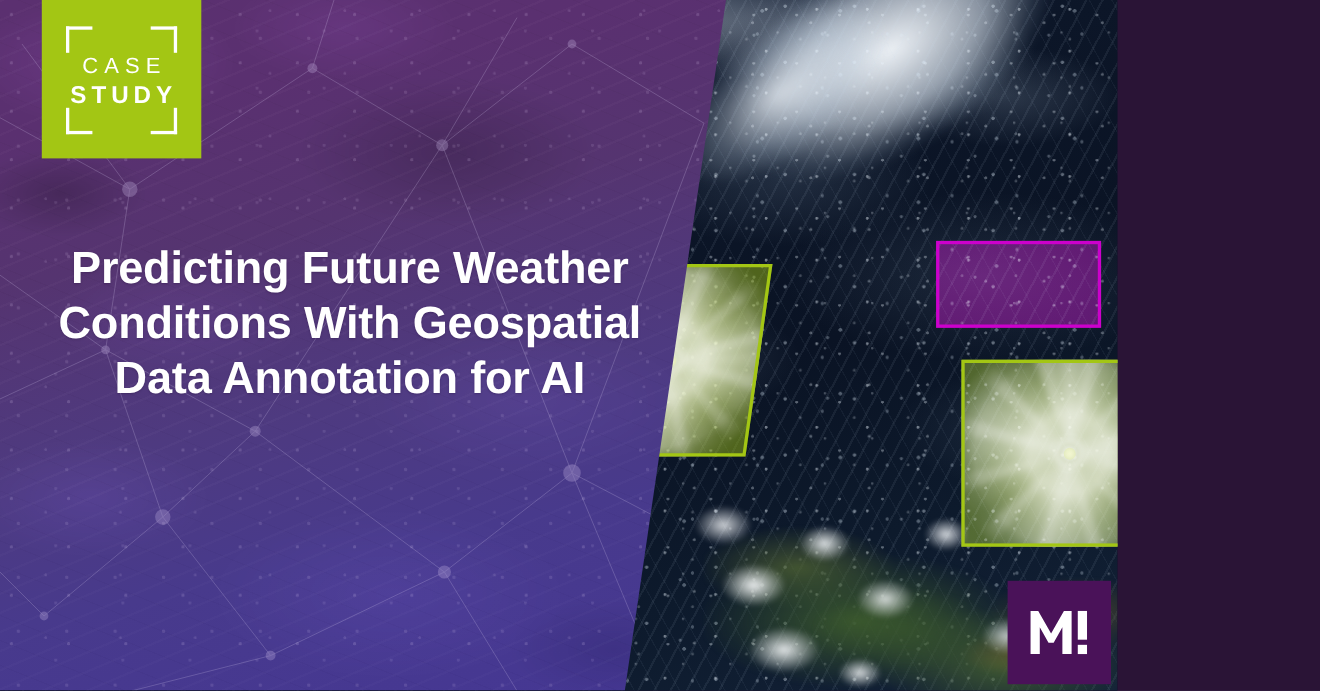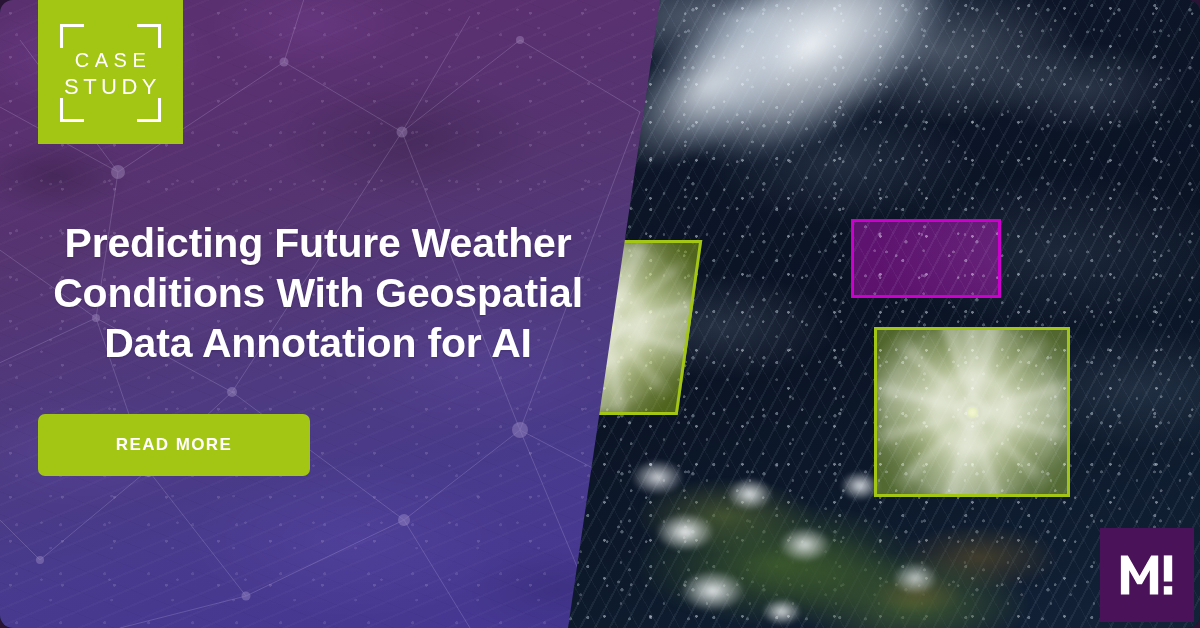--- a/index.html
+++ b/index.html
@@ -6,23 +6,22 @@
   * { margin:0; padding:0; box-sizing:border-box; }
   html, body {
     width:1200px; height:628px;
     overflow:hidden;
     background:#2a1436;
     font-family:"Liberation Sans", sans-serif;
   }
 
   .banner {
     position:relative;
-    width:1200px; height:628px;
-    overflow:hidden;
-    border-radius:13px;
+    width:1016px; height:628px;
+    overflow:hidden;
   }
 
   
   .sat-layer {
     position:absolute; inset:0;
     background:#0a1326;
     overflow:hidden;
   }
   .sat-ocean {
     position:absolute; inset:0;
@@ -220,21 +219,21 @@
   .bc-tl { left:22px;  top:32px;   border-left:3px solid #fff; border-top:3px solid #fff; }
   .bc-tr { right:22px; top:32px;   border-right:3px solid #fff; border-top:3px solid #fff; }
   .bc-bl { left:22px;  bottom:22px;border-left:3px solid #fff; border-bottom:3px solid #fff; }
   .bc-br { right:22px; bottom:22px;border-right:3px solid #fff; border-bottom:3px solid #fff; }
   .badge-line1 {
     color:#fff; font-size:20px; font-weight:400;
     letter-spacing:5.5px; line-height:1.25;
     margin-top:12px; text-indent:5px;
   }
   .badge-line2 {
-    color:#fff; font-size:22px; font-weight:400;
+    color:#fff; font-size:22px; font-weight:700;
     letter-spacing:4.5px; line-height:1.25;
     text-indent:4px;
   }
 
   
   .headline {
     position:absolute; left:38px; top:218px;
     width:560px;
     color:#ffffff;
     font-size:41px;
@@ -349,21 +348,20 @@
     <span class="badge-corner bc-tl"></span>
     <span class="badge-corner bc-tr"></span>
     <span class="badge-corner bc-bl"></span>
     <span class="badge-corner bc-br"></span>
     <div class="badge-line1">CASE</div>
     <div class="badge-line2">STUDY</div>
   </div>
 
   <h1 class="headline" style="color: rgb(255, 255, 255);">Predicting Future Weather Conditions With Geospatial Data Annotation for AI</h1>
 
-  <button class="cta" style="background: rgb(163, 198, 20); color: rgb(255, 255, 255);">READ MORE</button>
 
   <div class="logo" style="background: rgb(74, 18, 89);">
     <svg viewBox="0 0 60 46">
       <path d="M2 44 L2 2 L9.5 2 L22 24 L34.5 2 L42 2 L42 44 L33 44 L33 18 L24.5 33 L19.5 33 L11 18 L11 44 Z" fill="#ffffff"></path>
       <rect x="48" y="2" width="9" height="28" fill="#ffffff"></rect>
       <rect x="48" y="35" width="9" height="9" fill="#ffffff"></rect>
     </svg>
   </div>
 
 </div>

